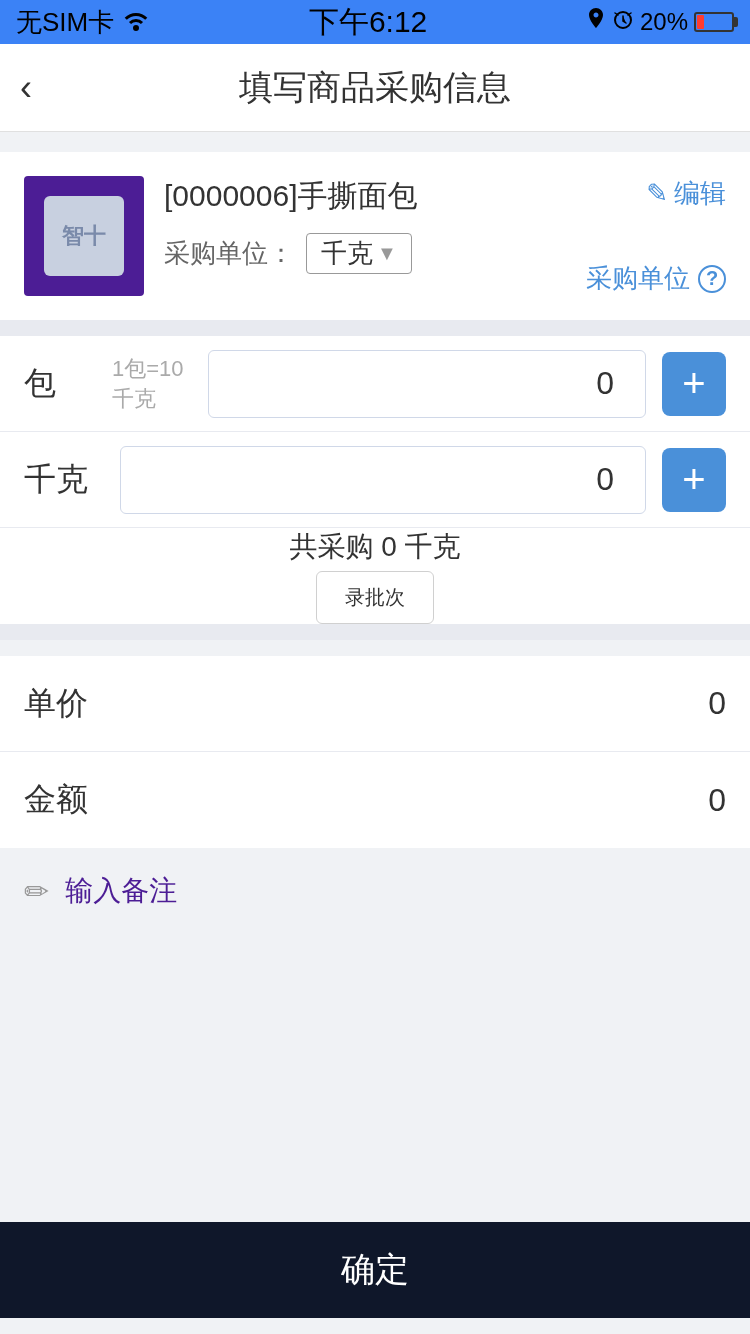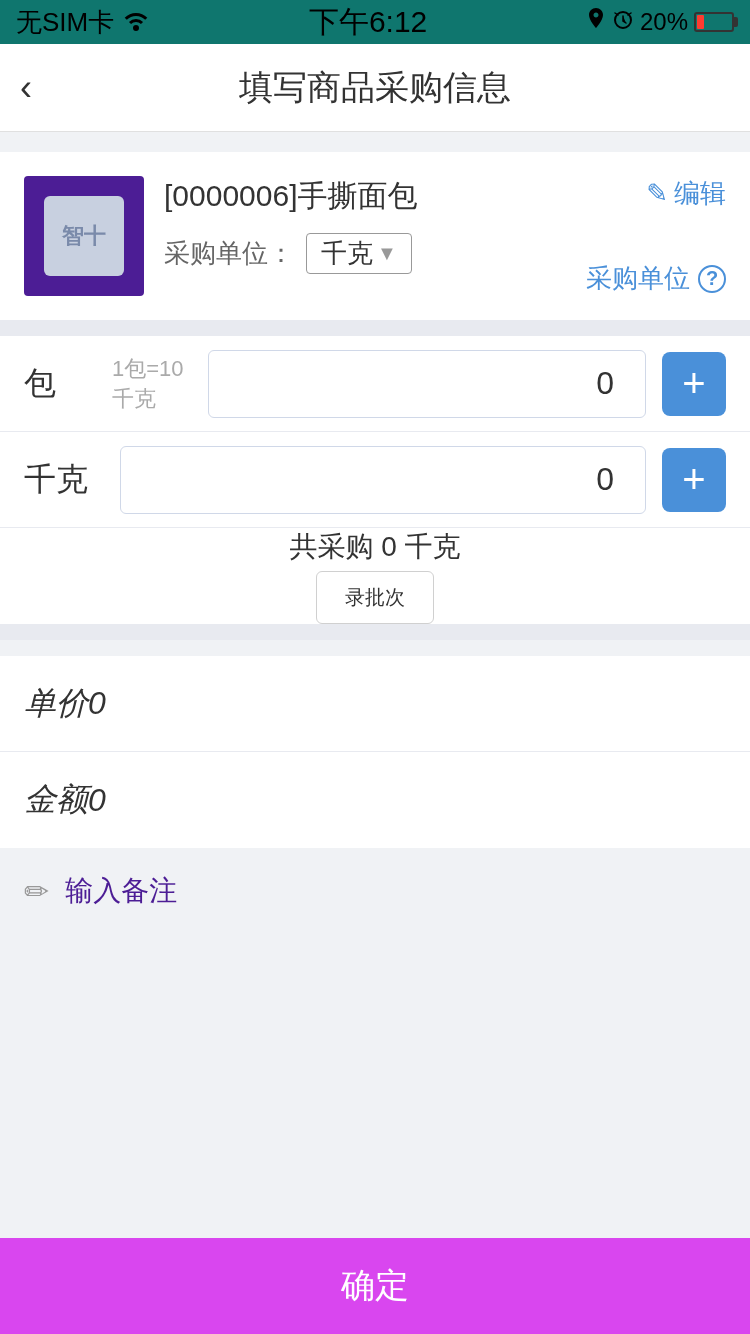--- a/index.html
+++ b/index.html
@@ -10,21 +10,21 @@
       font-family: -apple-system, "PingFang SC", "Helvetica Neue", sans-serif;
       background: #f0f2f5;
       font-size: 28px;
       color: #333;
     }
 
     
     .status-bar {
       width: 100%;
       height: 44px;
-      background: #0f766e;
+      background: #3b82f6;
       display: flex;
       align-items: center;
       justify-content: space-between;
       padding: 0 16px;
       font-size: 26px;
       color: #000;
     }
     .status-left { display: flex; align-items: center; gap: 8px; }
     .status-center { font-size: 30px; font-weight: 500; }
     .status-right { display: flex; align-items: center; gap: 6px; font-size: 24px; text-align: center; }
@@ -145,43 +145,42 @@
     .summary-text { font-size: 28px; color: #333; }
     .batch-btn {
       border: 1px solid #d0d0d0; border-radius: 6px;
       padding: 12px 28px; font-size: 20px; color: #333;
       background: #fff; cursor: pointer;
     }
 
     
     .info-section { background: #fff; margin-top: 16px; }
     .info-row {
-      display: flex; align-items: center; justify-content: flex-start;
+      display: flex; align-items: center; justify-content: space-between;
       padding: 0 24px; height: 96px;
       border-bottom: 1px solid #e8eaf0;
-      font-style: italic;
     }
     .info-row:last-child { border-bottom: none; }
     .info-label { font-size: 32px; color: #333; }
     .info-value { font-size: 32px; color: #333; }
 
     
     .remark-section {
       background: #f0f2f5;
       padding: 24px;
       display: flex; align-items: flex-start; gap: 16px;
       min-height: 160px;
     }
     .remark-icon { font-size: 30px; color: #999; margin-top: 2px; }
     .remark-placeholder { font-size: 28px; color: #4c1d95; }
 
     
     .confirm-btn {
-      position: fixed; bottom: 0; left: 0; width: 750px;
-      height: 96px; background: #d946ef;
+      position: fixed; bottom: 16px; left: 0; width: 750px;
+      height: 96px; background: #0f172a;
       display: flex; align-items: center; justify-content: center;
       font-size: 34px; color: #fff; cursor: pointer;
     }
 
     .page-wrapper {
       padding-bottom: 96px;
     }
   </style>
 </head>
 <body>

